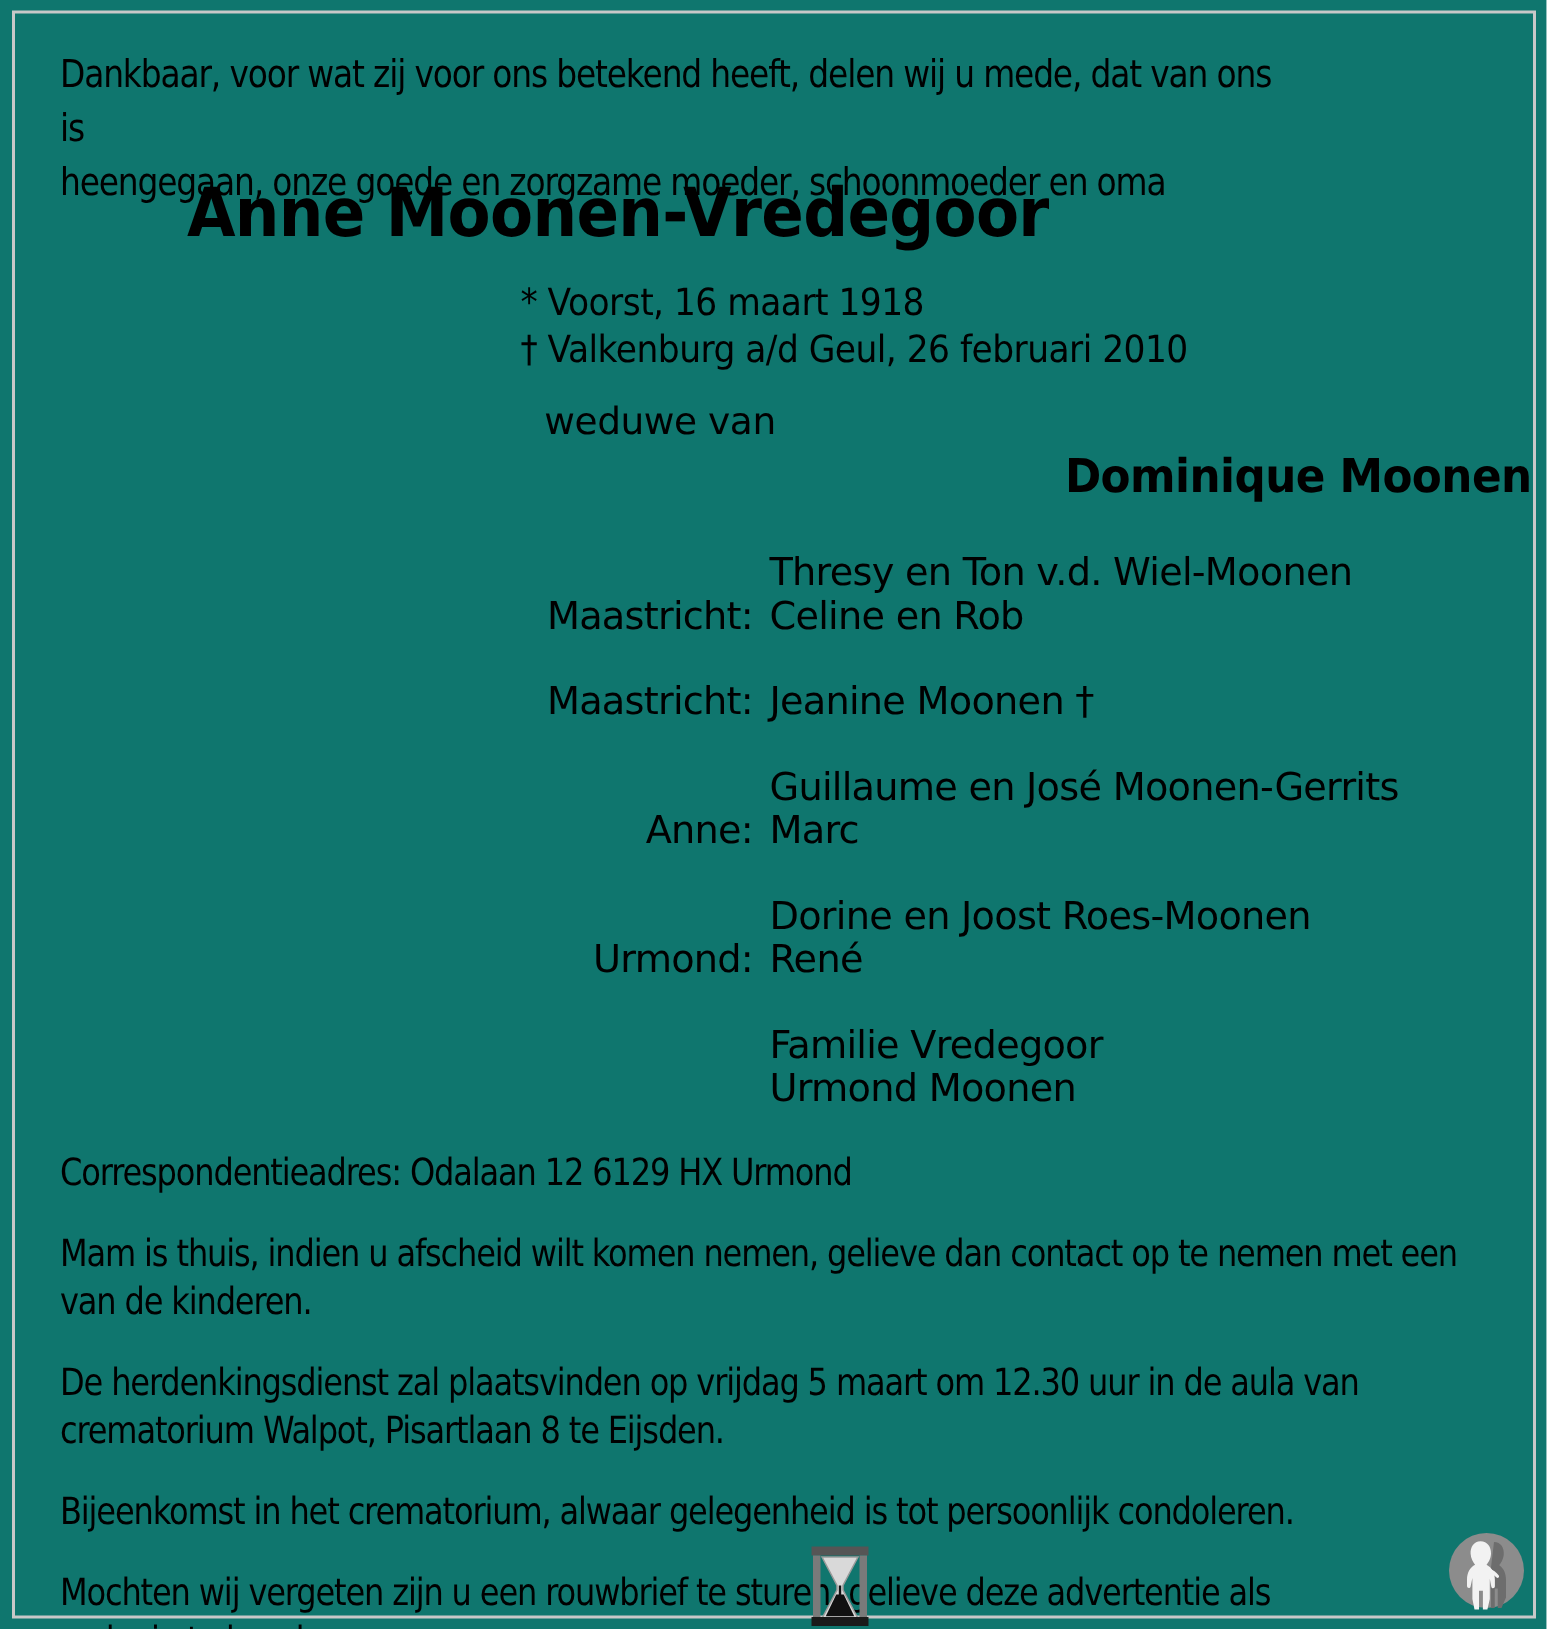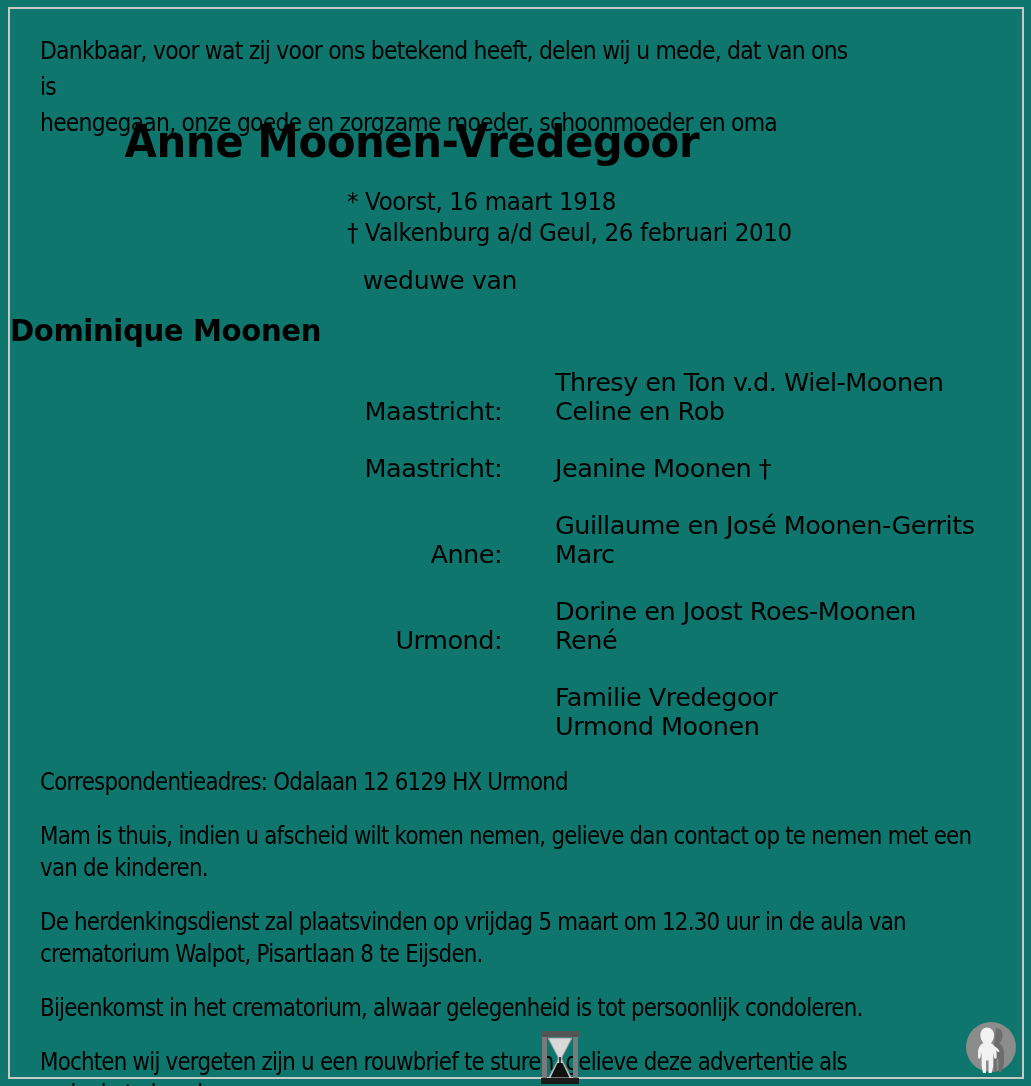--- a/index.html
+++ b/index.html
@@ -93,23 +93,23 @@
     text-align: center;
     font-family: "DejaVu Sans", sans-serif;
     font-size: 25px;
     letter-spacing: -0.3px;
   }
 
   
   .spouse-block {
     position: absolute;
     left: 0;
-    top: 312px;
+    top: 300px;
     width: 1031px;
-    text-align: left;
+    text-align: right;
   }
   .spouse-name {
     font-family: "DejaVu Sans", sans-serif;
     font-weight: bold;
     font-size: 31px;
     letter-spacing: -0.4px;
     display: inline-block;
     transform: scaleX(0.94);
     transform-origin: center top;
   }
@@ -137,21 +137,21 @@
     padding-right: 0px;
     box-sizing: border-box;
   }
   .fg-names {
     padding-left: 11px;
     font-family: "DejaVu Sans", sans-serif;
     font-size: 25.5px;
     line-height: 29px;
     letter-spacing: -0.5px;
   }
-  .fg-names div { white-space: nowrap; margin-left: 42px; }
+  .fg-names div { white-space: nowrap; }
 
   
   .bottom {
     position: absolute;
     left: 40px;
     top: 766px;
     width: 1110px;
   }
   .para {
     font-family: "DejaVu Sans", sans-serif;

